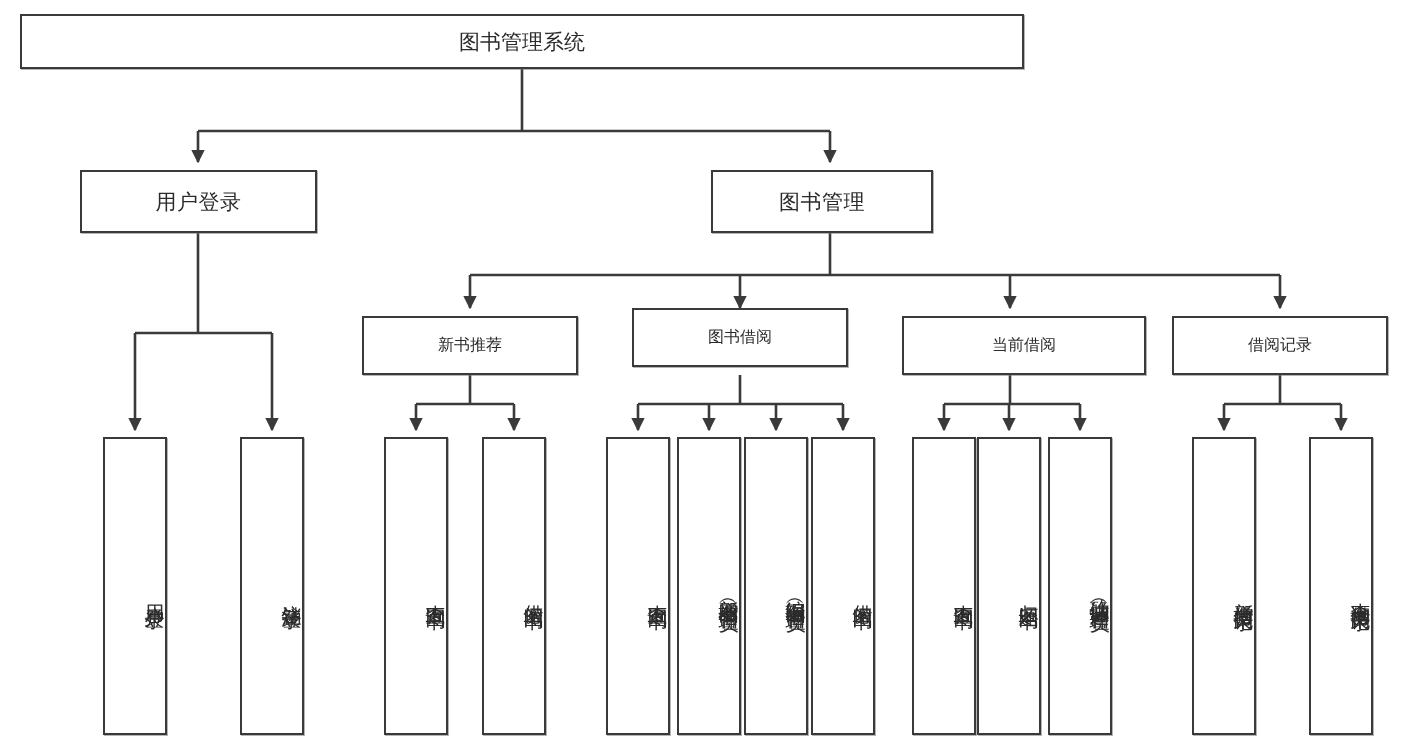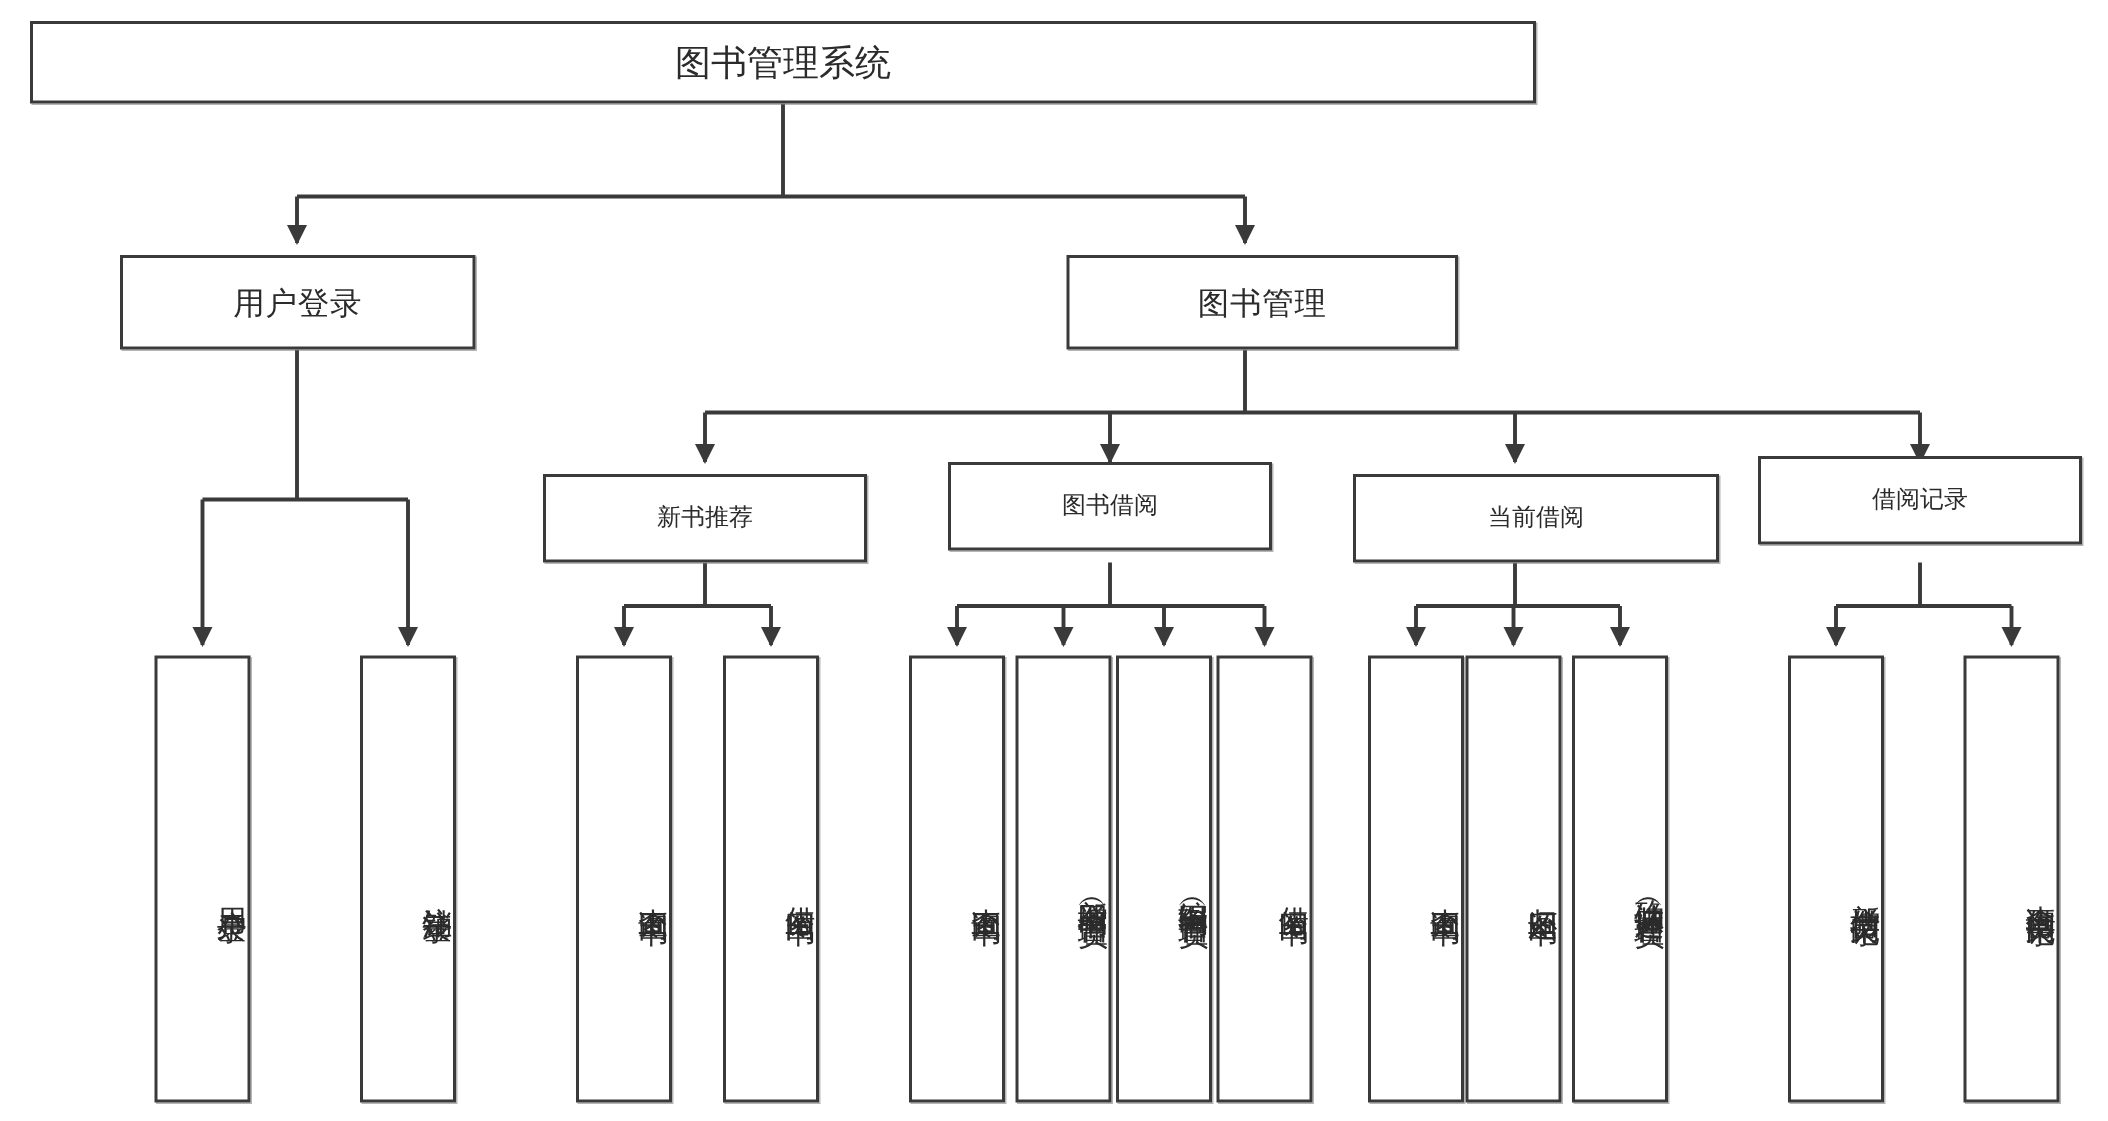--- a/index.html
+++ b/index.html
@@ -34,21 +34,21 @@
     display: flex;
     align-items: center;
     justify-content: center;
     color: #2b2b2b;
   }
   .node.h {
     font-size: 21px;
     letter-spacing: 0.5px;
   }
   .node.root {
-    font-size: 24px;
+    font-size: 21px;
   }
   .node.lvl3 {
     font-size: 16px;
   }
   .node.leaf {
     font-size: 20px;
     writing-mode: vertical-rl;
     text-orientation: upright;
     padding-top: 14px;
     align-items: flex-start;
@@ -127,34 +127,34 @@
     </g>
   </svg>
 
   <div class="node root" style="left:20px; top:14px; width:1004px; height:55px;">
     <span>图书管理系统</span>
   </div>
 
   <div class="node h" style="left:80px; top:170px; width:237px; height:63px;">
     <span>用户登录</span>
   </div>
-  <div class="node h" style="left:711px; top:170px; width:261px; height:63px;">
+  <div class="node h" style="left:711px; top:170px; width:222px; height:63px;">
     <span>图书管理</span>
   </div>
 
   <div class="node lvl3" style="left:362px; top:316px; width:216px; height:59px;">
     <span>新书推荐</span>
   </div>
   <div class="node lvl3" style="left:632px; top:308px; width:216px; height:59px;">
     <span>图书借阅</span>
   </div>
   <div class="node lvl3" style="left:902px; top:316px; width:244px; height:59px;">
     <span>当前借阅</span>
   </div>
-  <div class="node lvl3" style="left:1172px; top:304px; width:216px; height:59px;">
+  <div class="node lvl3" style="left:1172px; top:316px; width:216px; height:59px;">
     <span>借阅记录</span>
   </div>
 
   <div class="node leaf" style="left:103px; top:437px; width:64px; height:298px;">
     <span class="vtxt">用户登录</span>
   </div>
   <div class="node leaf" style="left:240px; top:437px; width:64px; height:298px;">
     <span class="vtxt">注销登录</span>
   </div>
 

